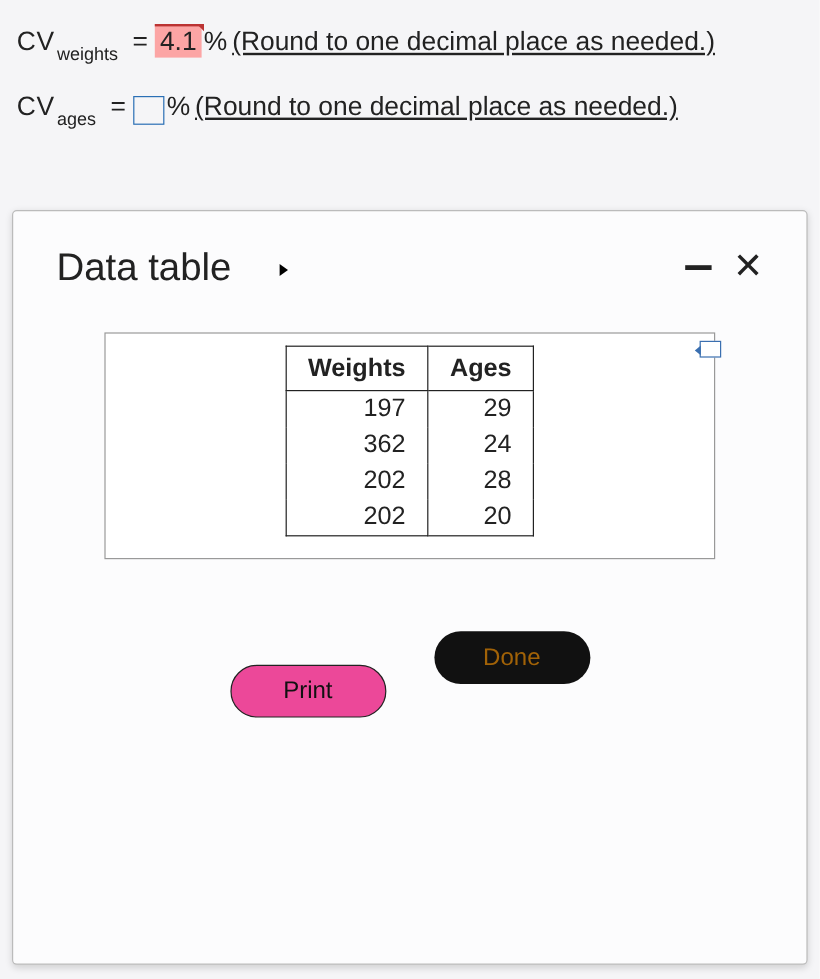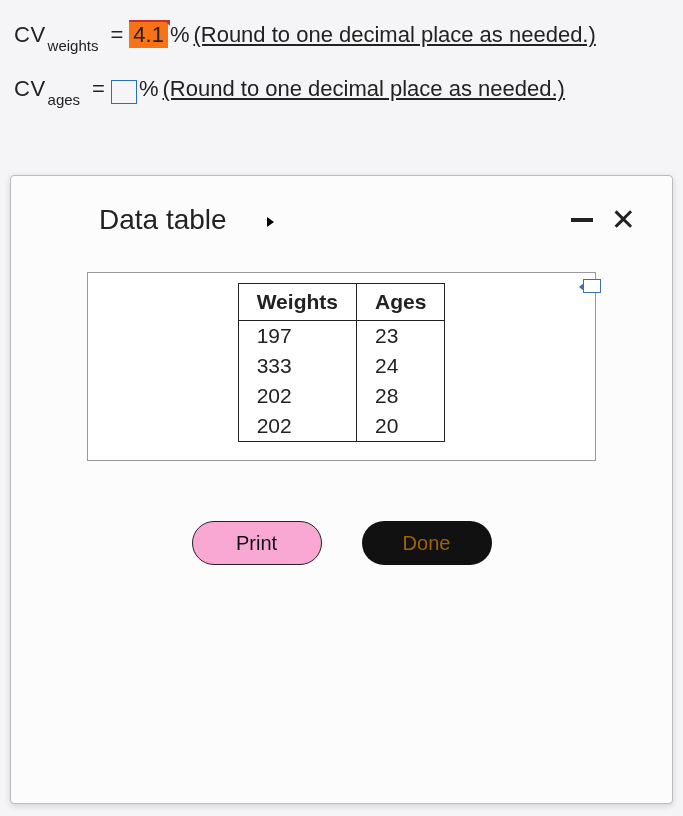--- a/index.html
+++ b/index.html
@@ -19,21 +19,21 @@
     .equation-line {
       display: flex;
       align-items: flex-end;
       margin-bottom: 28px;
       font-size: 22px;
     }
     .var-main { letter-spacing: 0.5px; }
     .var-sub { font-size: 15px; position: relative; top: 6px; margin-left: 2px; margin-right: 6px; }
     .eq-sign { margin: 0 6px; }
     .filled-value {
-      background: #f97316;
+      background: #fca5a5;
       border-top: 2px solid #b33;
       padding: 0 4px;
       display: inline-block;
       min-width: 36px;
       text-align: center;
       position: relative;
     }
     .filled-value::after{
       content:"";
       position:absolute;
@@ -64,21 +64,21 @@
       border-radius: 4px;
       box-shadow: 0 2px 6px rgba(0,0,0,0.15);
       padding: 28px 36px 24px 36px;
     }
     .modal-header {
       display: flex;
       align-items: center;
       justify-content: space-between;
       margin-bottom: 36px;
     }
-    .modal-title { font-size: 28px; font-weight: 400; margin-left: 52px; }
+    .modal-title { font-size: 32px; font-weight: 400; }
     .cursor-arrow {
       width:0; height:0;
       border-left:7px solid #000;
       border-top:5px solid transparent;
       border-bottom:5px solid transparent;
       margin-left: 40px;
       position: relative;
       top: 2px;
     }
     .window-controls { display: flex; align-items: center; gap: 18px; }
@@ -115,43 +115,44 @@
     table.data th {
       border: 1.5px solid #222;
       padding: 6px 18px;
       font-weight: 700;
       text-align: center;
     }
     table.data td {
       border-left: 1.5px solid #222;
       border-right: 1.5px solid #222;
       padding: 3px 18px;
-      text-align: left;
+      text-align: right;
     }
     table.data tbody tr:last-child td { border-bottom: 1.5px solid #222; }
     .button-row {
       display: flex;
       justify-content: center;
       gap: 40px;
       margin-top: 60px;
     }
     .btn {
       min-width: 130px;
       height: 44px;
       border-radius: 22px;
       font-size: 20px;
       display: flex;
       align-items: center;
       justify-content: center;
       cursor: pointer;
     }
     .btn-outline {
       border: 1.5px solid #222;
-      background: #f9a8d4;
+      background: #ec4899;
       color: #111;
+      margin-top: 28px;
     }
     .btn-solid {
       border: none;
       background: #111;
       color: #a16207;
     }
   </style>
 </head>
 <body>
 
@@ -192,24 +193,24 @@
     <table class="data">
       <thead>
         <tr>
           <th>Weights</th>
           <th>Ages</th>
         </tr>
       </thead>
       <tbody id="data-body">
           <tr>
             <td>197</td>
-            <td>23</td>
-          </tr>
-          <tr>
-            <td>333</td>
+            <td>29</td>
+          </tr>
+          <tr>
+            <td>362</td>
             <td>24</td>
           </tr>
           <tr>
             <td>202</td>
             <td>28</td>
           </tr>
           <tr>
             <td>202</td>
             <td>20</td>
           </tr>

